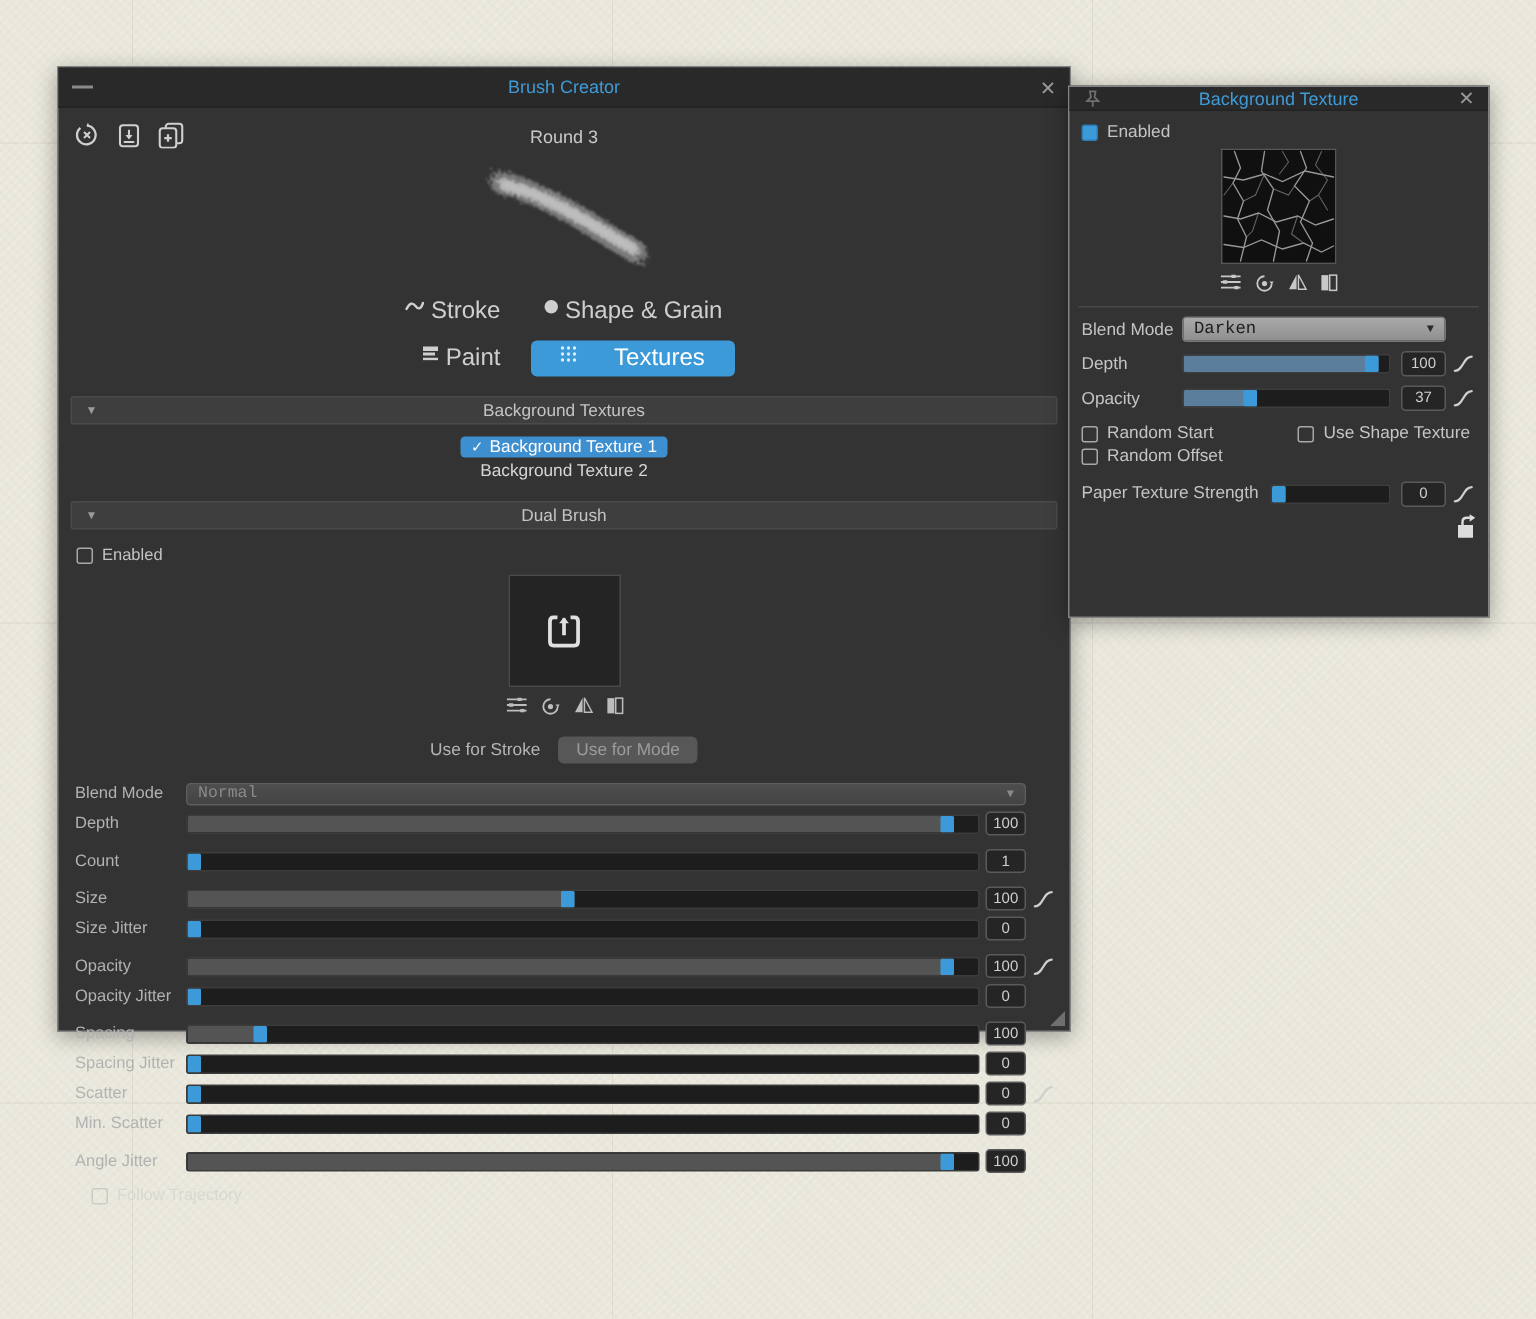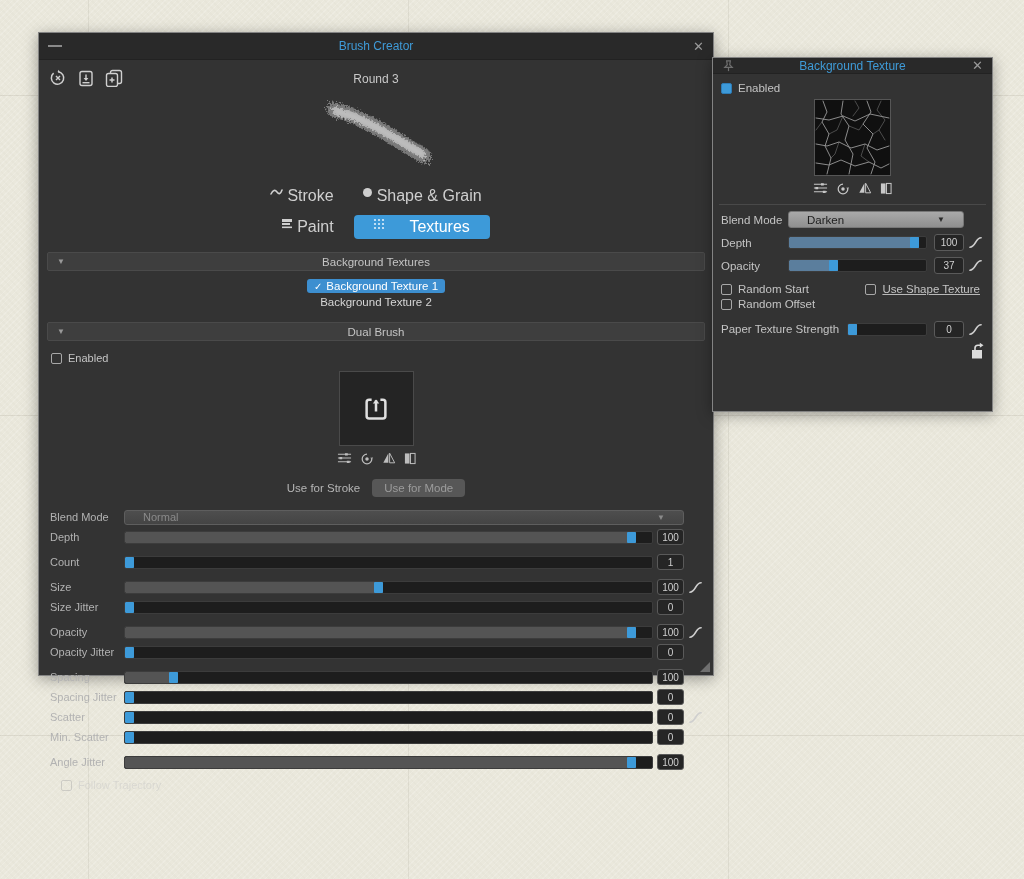--- a/index.html
+++ b/index.html
@@ -21,21 +21,21 @@
     box-shadow:0 3px 14px rgba(0,0,0,0.35); color:#b8b8b8; font-size:11px;
   }
   .titlebar {
     height:27px; background:#292929; display:flex; align-items:center;
     padding:0 9px; position:relative; border-bottom:1px solid #222;
   }
   .title { position:absolute; left:0; right:0; text-align:center; color:#3f9bd8; font-size:12px; }
   .dash { width:14px; height:2px; background:#8a8a8a; }
   .closex { margin-left:auto; color:#9a9a9a; font-size:13px; line-height:1; cursor:default; z-index:2; }
   
-  #brushwin { left:38px; top:32px; width:676px; height:644px; }
+  #brushwin { left:38px; top:44px; width:676px; height:644px; }
   .toprow { position:relative; height:30px; margin-top:6px; }
   .toolbar { position:absolute; left:9px; top:2px; display:flex; gap:9px; }
   .tbicon { width:19px; height:19px; display:flex; align-items:center; justify-content:center; }
   .brushname { position:absolute; left:0; right:0; top:6px; text-align:center; color:#c9c9c9; font-size:12px; }
   .strokepreview { height:72px; display:flex; justify-content:center; margin-top:2px; }
   .tabs { display:grid; grid-template-columns:auto auto; gap:7px 12px; justify-content:center; margin-top:14px; align-items:center; }
   .tab { display:flex; gap:4px; color:#cfcfcf; font-size:16px; padding:3px 8px; border-radius:4px; }
   .tab.c1 { justify-self:end; }
   .tab.sel { background:#3d9ad9; color:#ffffff;gap:24px; }
   .sechdr {
@@ -70,22 +70,22 @@
   .track { flex:1; height:13px; background:#1d1d1d; border:1px solid #3c3c3c; border-radius:2px; position:relative; overflow:hidden; }
   .fill { height:100%; background:#545454; min-width:9px; position:relative; border-radius:1px; }
   .fill.steel { background:#5b7e9d; }
   .handle { position:absolute; right:0; top:0; width:9px; height:100%; background:#3d9ad9; border-radius:1px; }
   .vbox {
     flex:0 0 auto; width:27px; height:16px; margin-left:4px; background:#252525; border:1px solid #5a5a5a;
     border-radius:3px; color:#cfcfcf; font-size:10px; display:flex; align-items:center; justify-content:center;
   }
   .curveslot { flex:0 0 auto; width:17px; height:16px; margin-left:3px; display:flex; align-items:center; justify-content:center; }
   .dropdown {
-    flex:1; height:15px; border-radius:3px; display:flex; align-items:center; padding:0 18px;
-    background:linear-gradient(#4e4e4e,#444444); border:1px solid #5e5e5e; color:#8a8a8a;
+    flex:1; height:15px; border-radius:3px; display:flex; align-items:center; padding:0 7px;
+    background:linear-gradient(#4e4e4e,#444444); border:1px solid #5e5e5e; color:#8a8a8a;font-family:Liberation Mono, monospace;
   }
   .dropdown .dd-arrow { margin-left:auto; font-size:8px; color:#8a8a8a; }
   .dropdown.lite { background:linear-gradient(#a9a9a9,#8f8f8f); border-color:#777; color:#1d1d1d; }
   .dropdown.lite .dd-arrow { color:#2a2a2a; }
   .followrow { margin:7px 0 0 11px; }
   .resize { position:absolute; right:3px; bottom:3px; width:0; height:0; border-left:10px solid transparent; border-bottom:10px solid #6f6f6f; }
   
   #texpanel { left:712px; top:57px; width:281px; height:355px; font-size:11.5px; }
   #texpanel .titlebar { height:16px; }
   #tex-enabled { margin:8px 0 0 8px; }
@@ -93,21 +93,21 @@
     width:77px; height:77px; margin:5px auto 0; background:#0e0e0e; border:1px solid #565656;
     display:flex; align-items:center; justify-content:center; overflow:hidden;
   }
   .pdivider { height:1px; background:#494949; margin:8px 6px 0; }
   .prow { display:flex; align-items:center; margin:6px 8px 0; height:17px; }
   .prow .plabel { width:67px; flex:0 0 auto; color:#c4c4c4; }
   .prow .track { flex:1; }
   .prow .vbox { width:30px; height:17px; margin-left:7px; }
   .pchecks { display:flex; margin:9px 8px 0; }
   .pchecks .colL { display:flex; flex-direction:column; gap:3px; }
-  .pchecks .colR { margin-left:auto; padding-right:4px;text-decoration:underline; }
+  .pchecks .colR { margin-left:auto; padding-right:4px; }
   .paperrow { display:flex; align-items:center; margin:10px 8px 0; height:18px; }
   .paperrow .plabel2 { color:#c4c4c4; margin-right:8px; }
   .paperrow .track { flex:1; }
   .paperrow .vbox { width:30px; height:17px; margin-left:7px; }
   .arrowrow { display:flex; justify-content:flex-end; padding:4px 7px 0; }
   svg { display:block; }
 </style>
 </head>
 <body>
 

